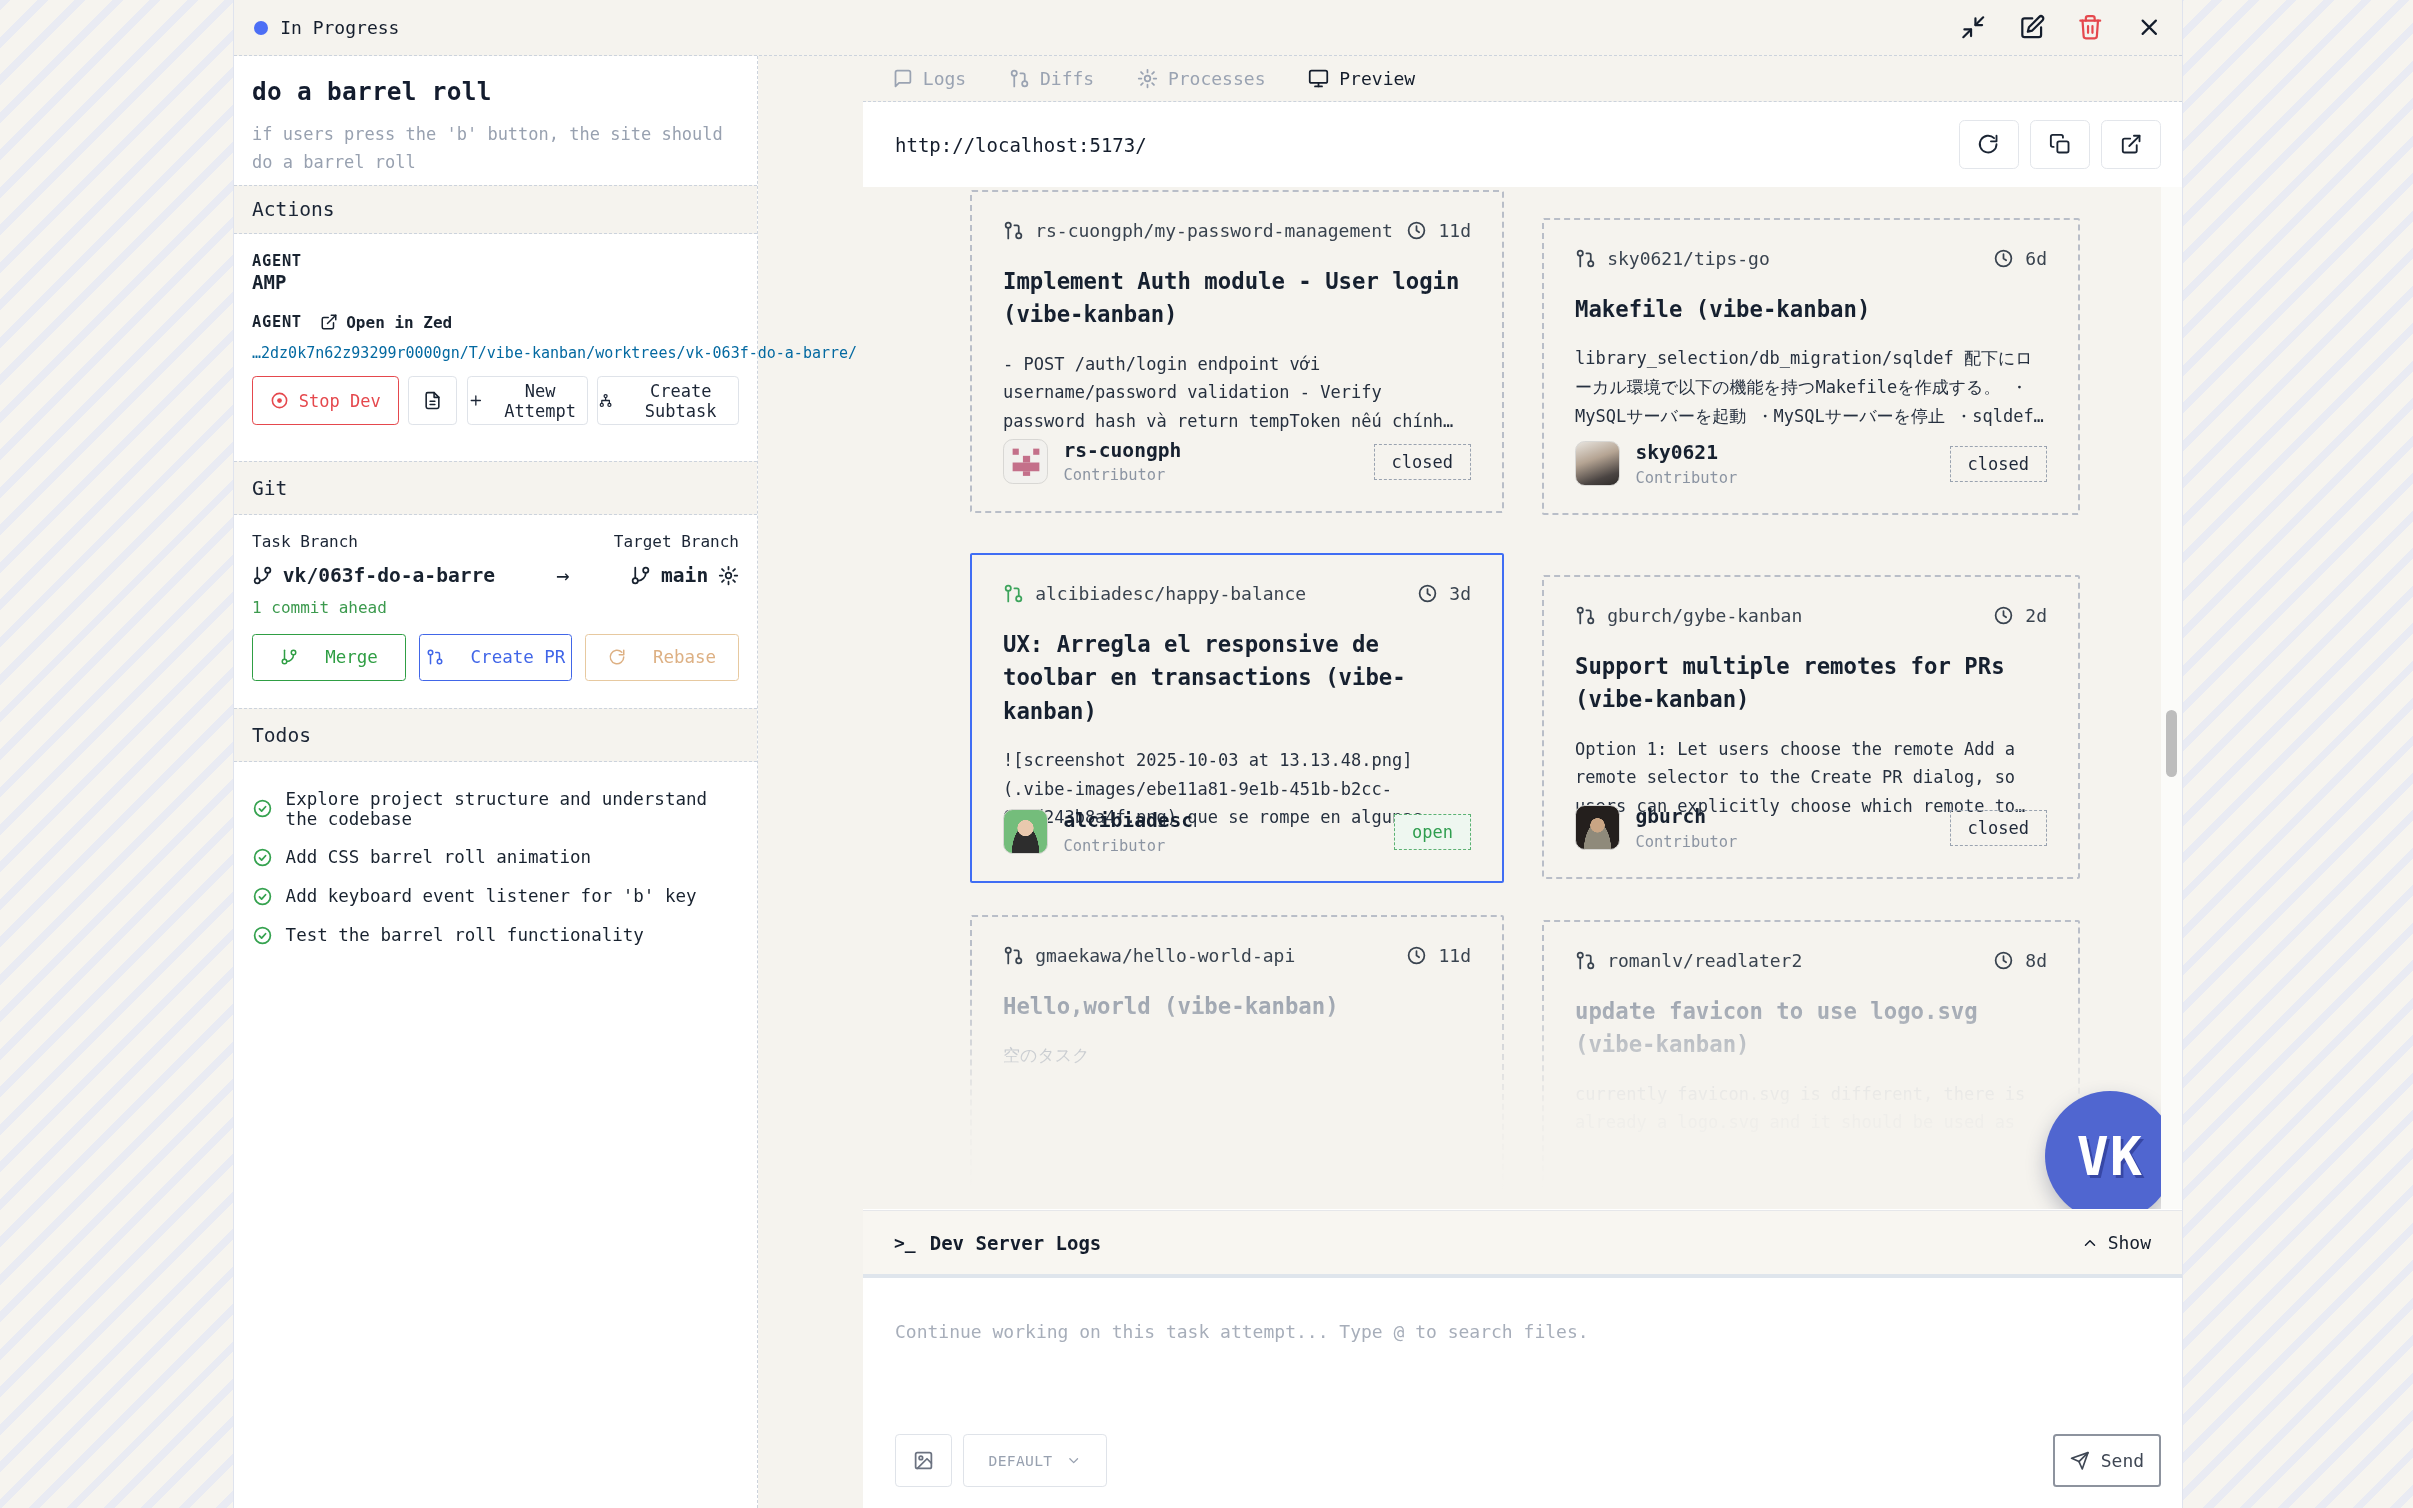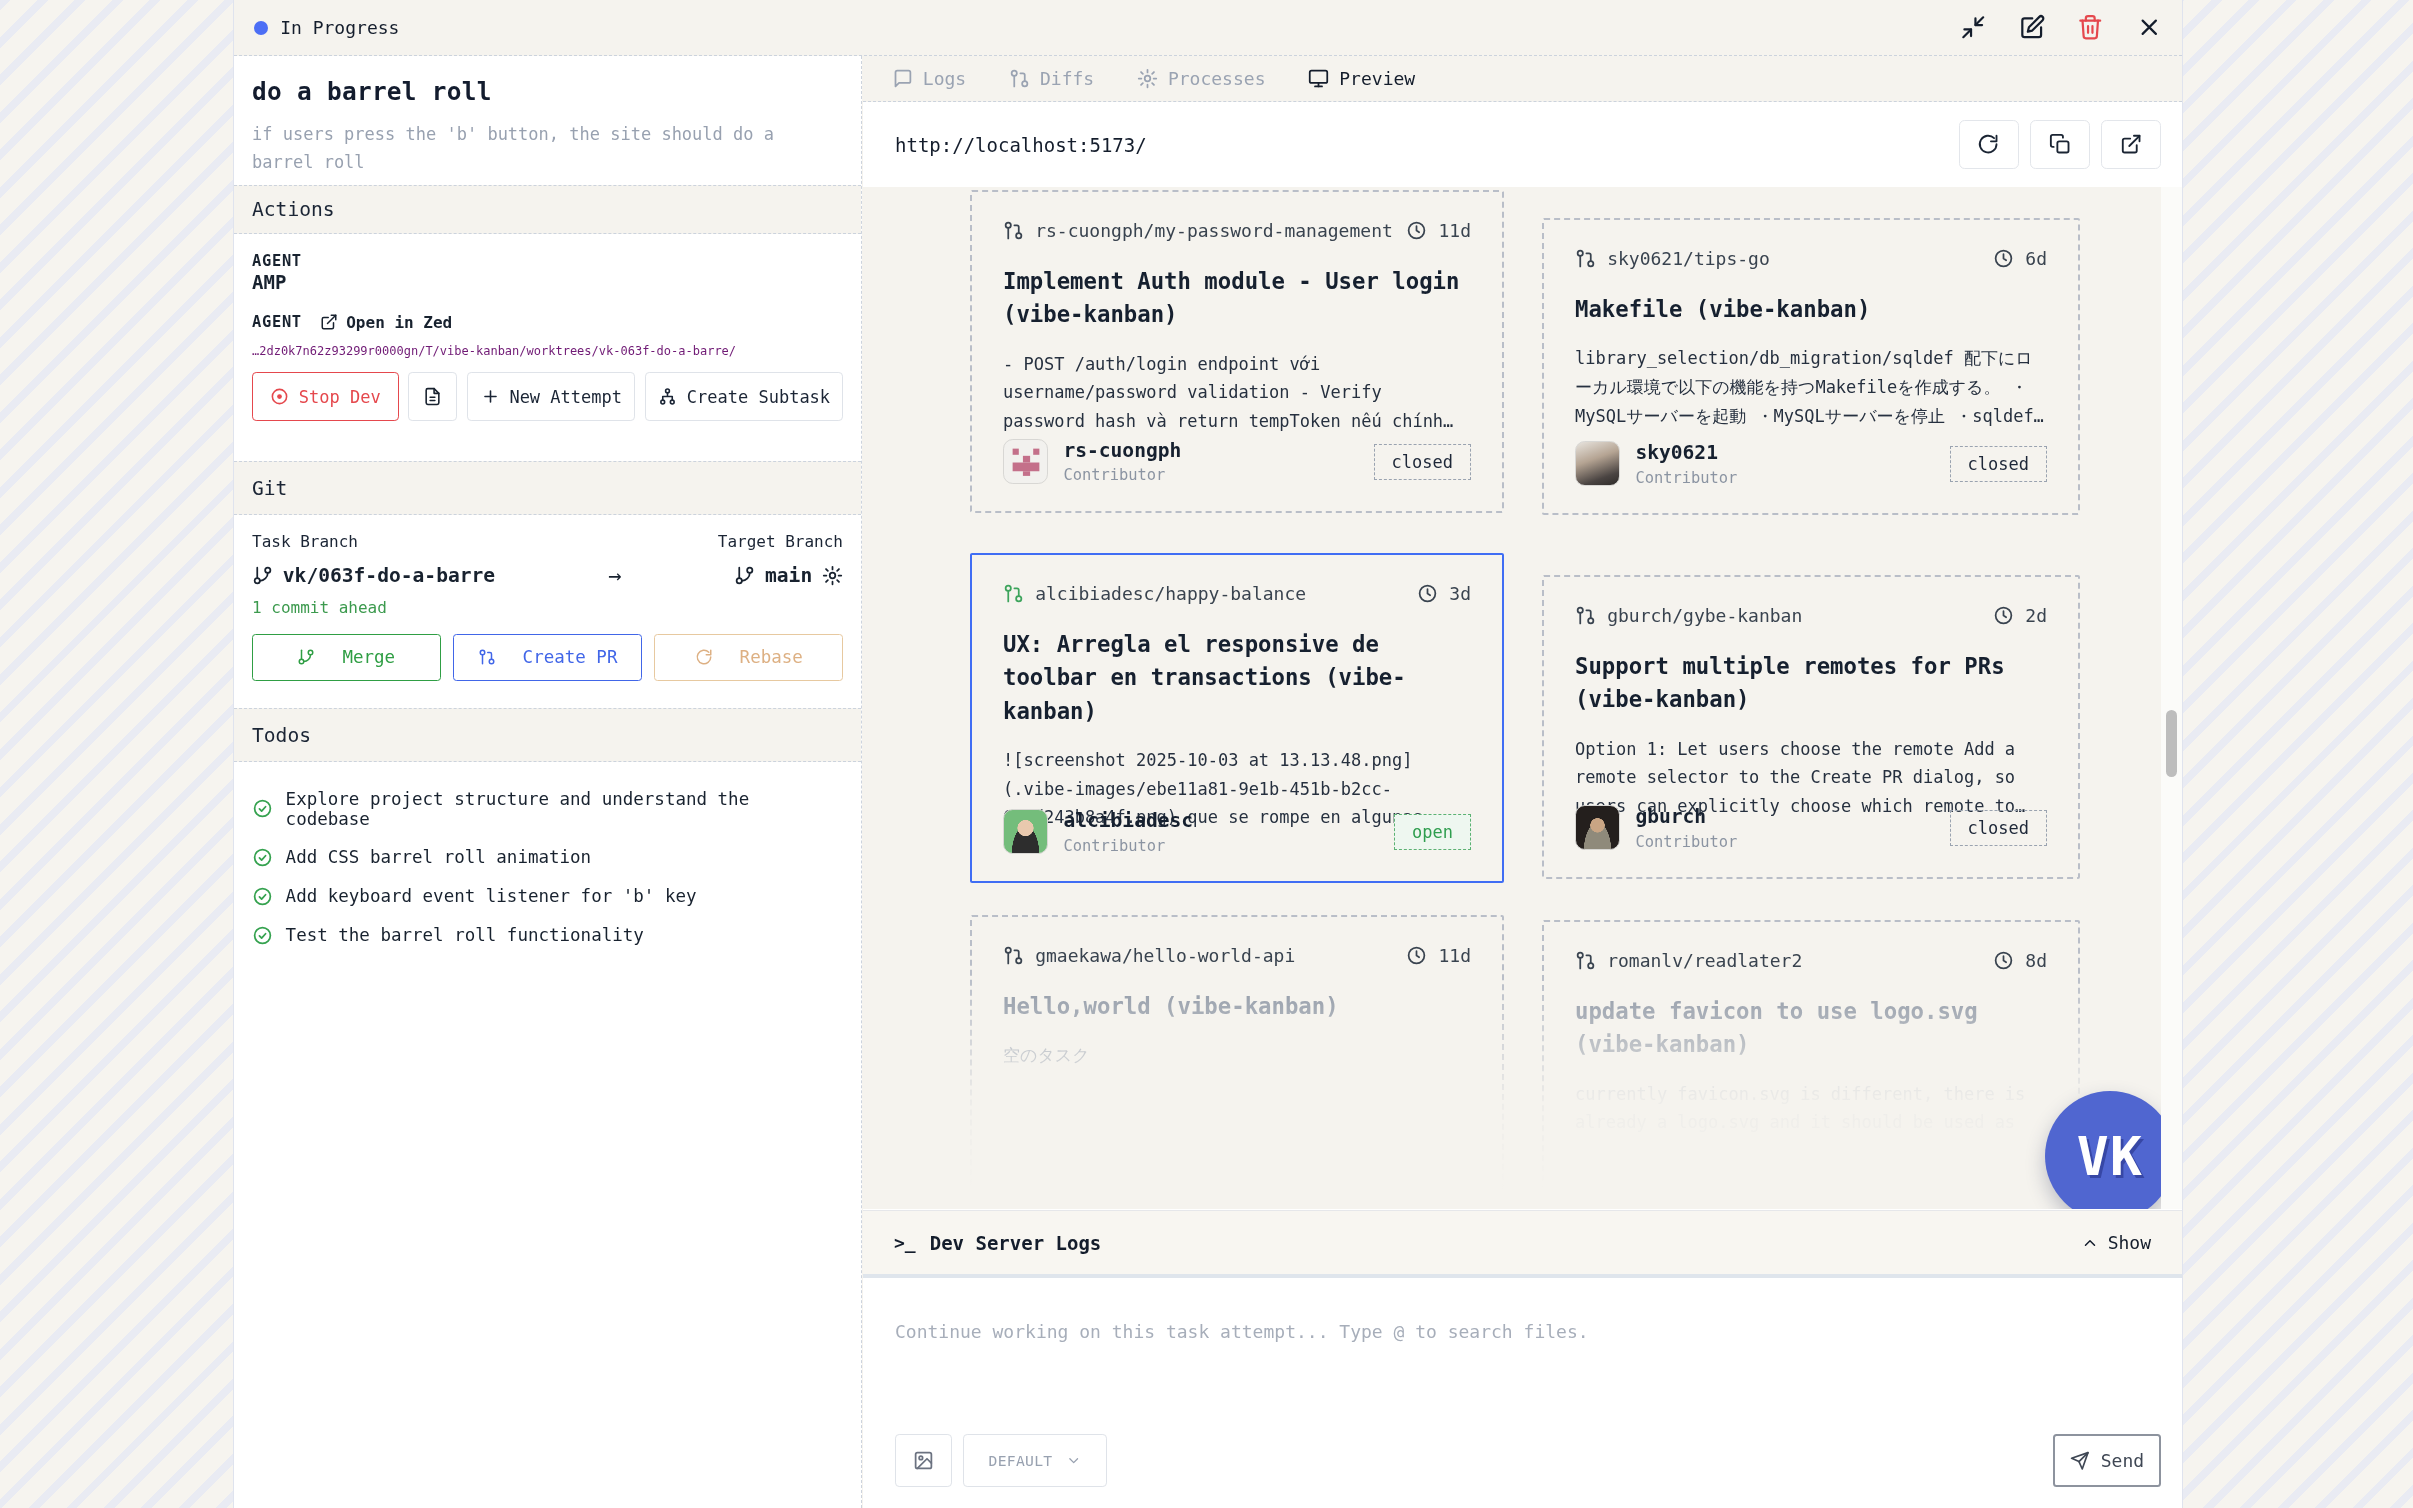--- a/index.html
+++ b/index.html
@@ -18,35 +18,35 @@
   
   .topbar { position:absolute; left:0; top:0; right:0; height:56px; display:flex; align-items:center;
             padding:0 19.6px; border-bottom:1.4px dashed #ccd3dd; background:#f5f3ee; }
   .status-dot { width:14px; height:14px; border-radius:50%; background:#4c6ef5; }
   .status-label { margin-left:12.6px; font-size:18px; font-weight:500; color:#141d2c; }
   .win-icons { margin-left:auto; display:flex; align-items:center; gap:32px; }
   .win-icons svg { width:26.5px; height:26.5px; color:#141d2c; }
   .win-icons .danger { color:#e5484d; }
 
   
-  .left-panel { position:absolute; left:0; top:56px; bottom:0; width:628px; background:#ffffff;
+  .left-panel { position:absolute; left:0; top:56px; bottom:0; width:524px; background:#ffffff;
                 border-right:1.4px dashed #ccd3dd; }
   .title-block { height:129px; padding:21px 18px 0; background:#fff; }
   .task-title { font-size:24.4px; font-weight:700; letter-spacing:0.3px; color:#131c2e; }
   .task-desc { margin-top:15.4px; font-size:17px; line-height:1.6; color:#98a1b0; }
   .band { height:49px; background:#f5f3ee; display:flex; align-items:center; padding:0 18px;
           border-top:1.4px dashed #ccd3dd; border-bottom:1.4px dashed #ccd3dd; font-size:19.6px; color:#1b2535; }
   .band.tall { height:54px; }
   .actions-body { height:227px; padding:18px 18px 0; background:#fff; }
   .mini-label { font-size:15.4px; font-weight:700; letter-spacing:0.7px; color:#18222f; }
   .agent-value { margin-top:1px; font-size:19px; font-weight:700; color:#18222f; }
   .path-row { margin-top:19.6px; display:flex; align-items:center; gap:18px; }
   .zed-link { display:flex; align-items:center; gap:8.4px; font-size:16px; font-weight:600; color:#18222f; cursor:pointer; }
   .zed-link svg { width:18px; height:18px; }
-  .path-value { margin-top:12.6px; font-size:12px; color:#701a75; white-space:nowrap; }
+  .path-value { margin-top:12.6px; font-size:15px; color:#0369a1; white-space:nowrap;text-align:right; }
   .btn-row { margin-top:14px; display:flex; gap:9.8px; }
   .btn { display:flex; align-items:center; justify-content:center; gap:9.8px; height:49px;
          border:1.4px solid #dfe3e9; border-radius:4.2px; background:#fff; font-size:17px; color:#1b2535;
          font-family:inherit; cursor:pointer; }
   .btn svg { width:19px; height:19px; }
   .btn.stop { border-color:#e5484d; color:#e5484d; padding:0 17px; }
   .btn.square { width:49px; flex:none; color:#18222f; }
   .btn.grow1 { flex:1; }
   .btn.grow2 { flex:1.18; }
 

